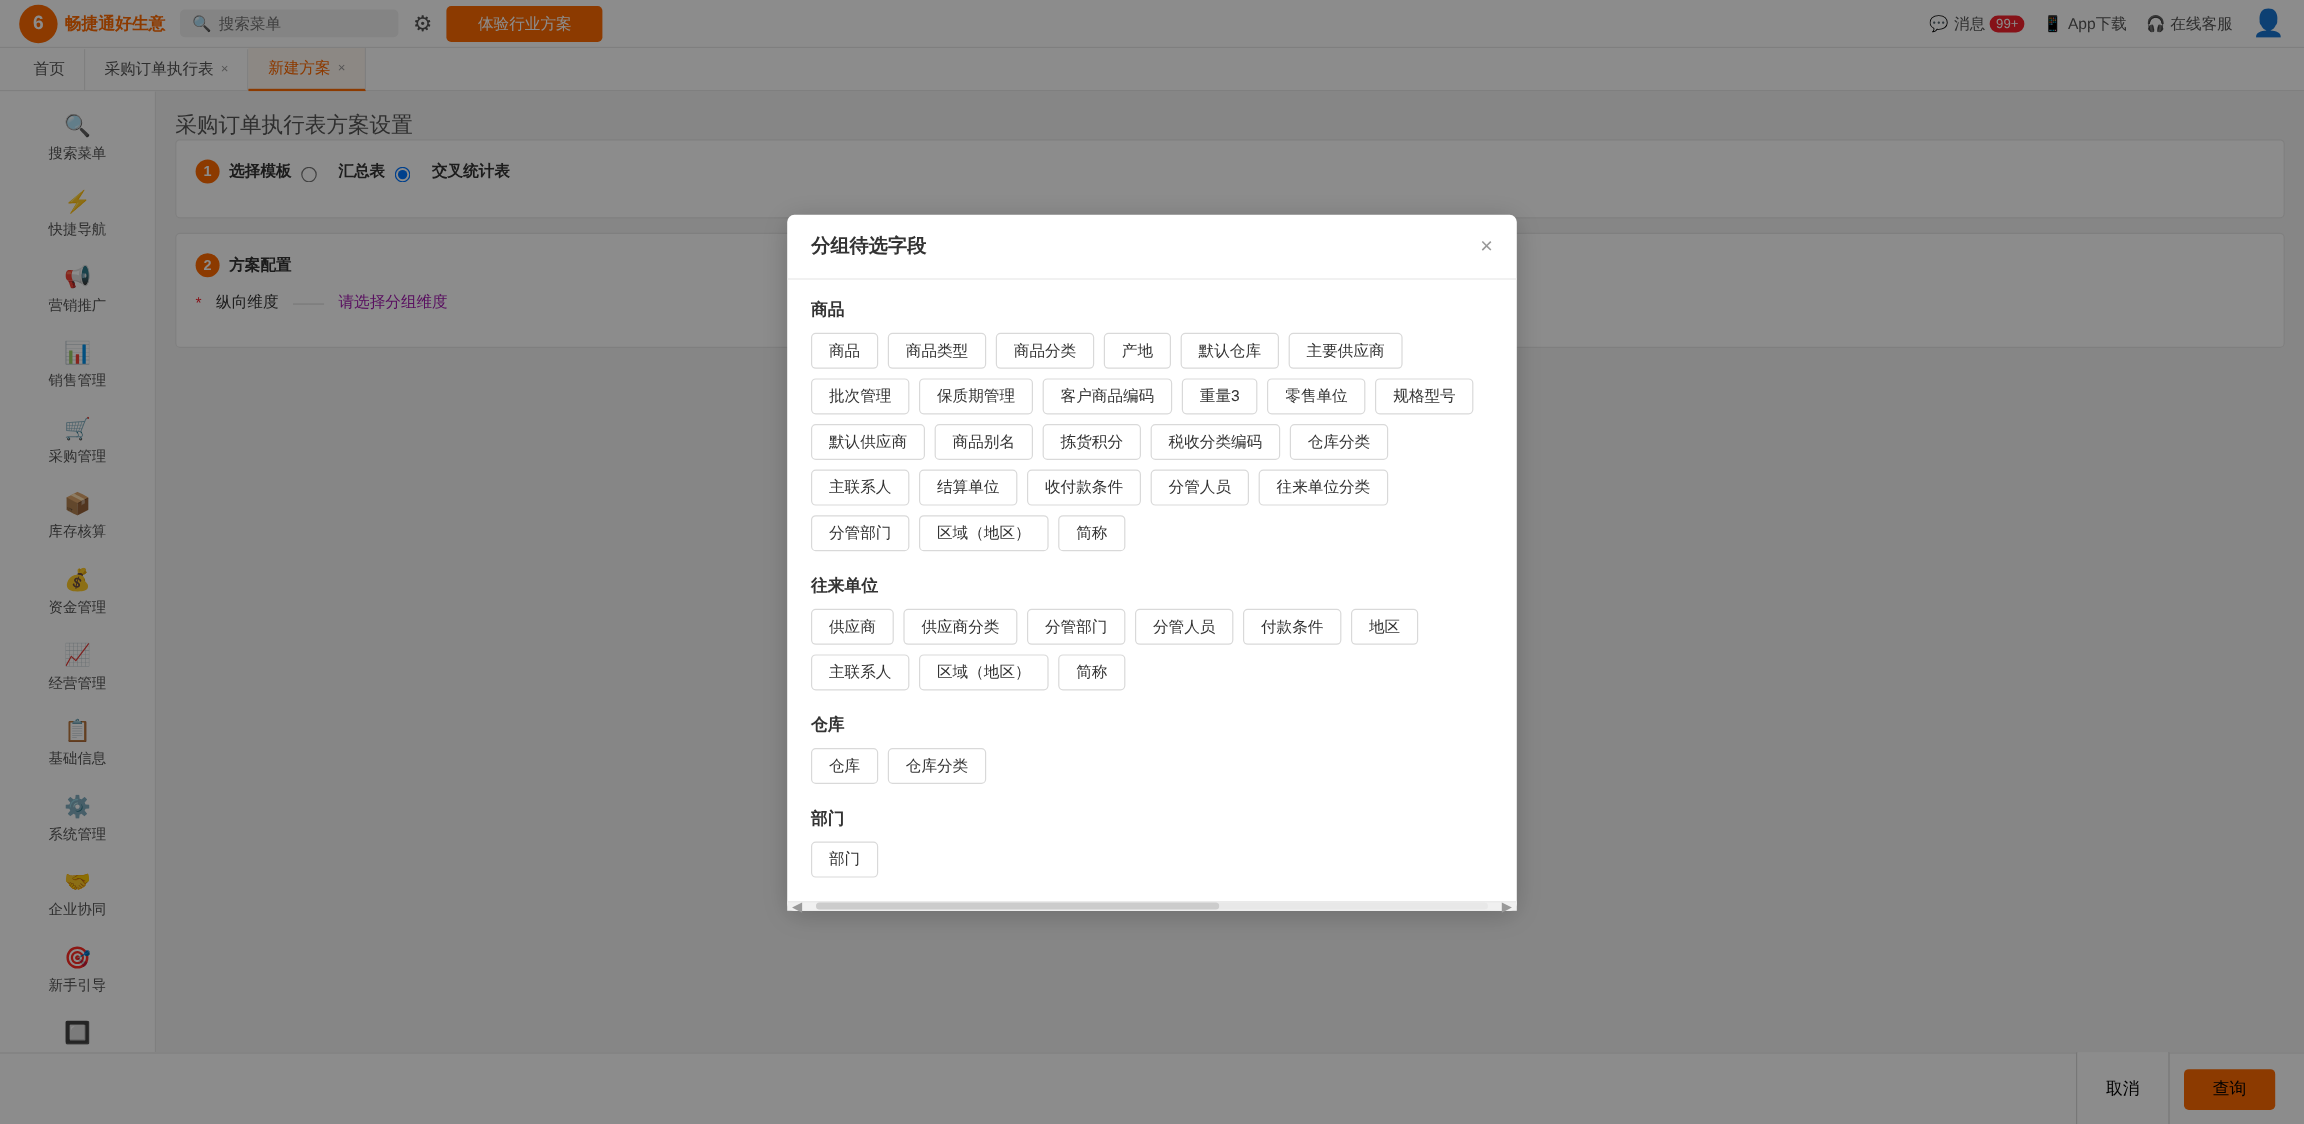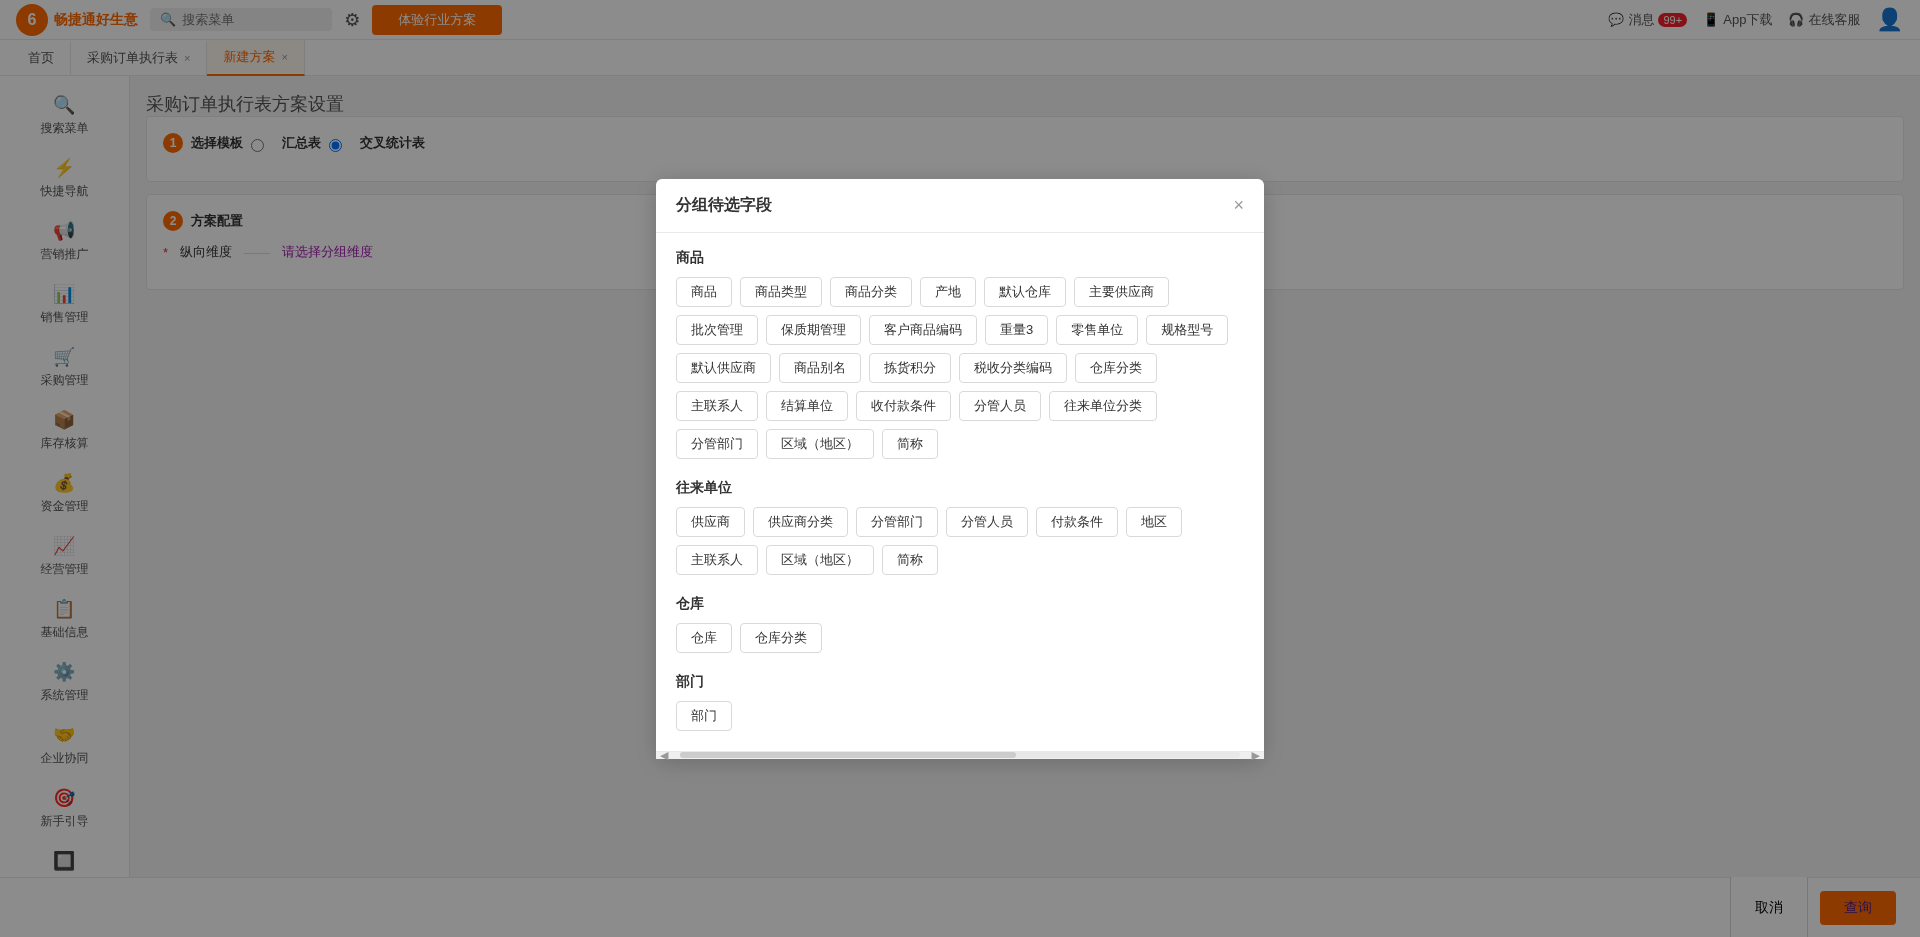--- a/index.html
+++ b/index.html
@@ -36,21 +36,21 @@
     .content { flex: 1; padding: 16px; overflow: auto; background: #f5f5f5; position: relative; }
     .page-header { font-size: 18px; color: #555; margin-bottom: 0; }
     .section-card { background: #fff; border-radius: 4px; padding: 16px; margin-bottom: 12px; border: 1px solid #e8e8e8; }
     .step-label { display: flex; align-items: center; gap: 8px; font-size: 13px; font-weight: bold; margin-bottom: 12px; }
     .step-num { width: 20px; height: 20px; background: #ff6a00; color: #fff; border-radius: 50%; display: flex; align-items: center; justify-content: center; font-size: 12px; }
     .radio-label { display: flex; align-items: flex-end; gap: 18px; cursor: pointer; }
 
     
     .bottom-bar { height: 60px; background: #fff; border-top: 1px solid #e8e8e8; display: flex; align-items: center; justify-content: flex-end; padding: 0 24px; gap: 12px; }
     .btn-cancel { padding: 24px 24px; border: 1px solid #d9d9d9; background: #fff; border-radius: 4px; cursor: pointer; font-size: 14px; }
-    .btn-confirm { padding: 8px 24px; background: #ff6a00; color: #4c1d95; border: none; border-radius: 4px; cursor: pointer; font-size: 14px; }
+    .btn-confirm { padding: 8px 24px; background: #ff6a00; color: #000000; border: none; border-radius: 4px; cursor: pointer; font-size: 14px; }
 
     
     .overlay { position: fixed; top: 0; left: 0; width: 1920px; height: 937px; background: rgba(0,0,0,0.45); z-index: 100; display: flex; align-items: center; justify-content: center; }
 
     
     .modal { background: #fff; border-radius: 6px; width: 608px; max-height: 580px; display: flex; flex-direction: column; box-shadow: 0 4px 24px rgba(0,0,0,0.2); }
     .modal-header { padding: 16px 20px; border-bottom: 1px solid #e8e8e8; display: flex; justify-content: space-between; align-items: center; }
     .modal-title { font-size: 16px; font-weight: bold; }
     .modal-close { cursor: pointer; font-size: 18px; color: #999; line-height: 1; }
     .modal-body { flex: 1; overflow-y: auto; padding: 16px 20px; }

